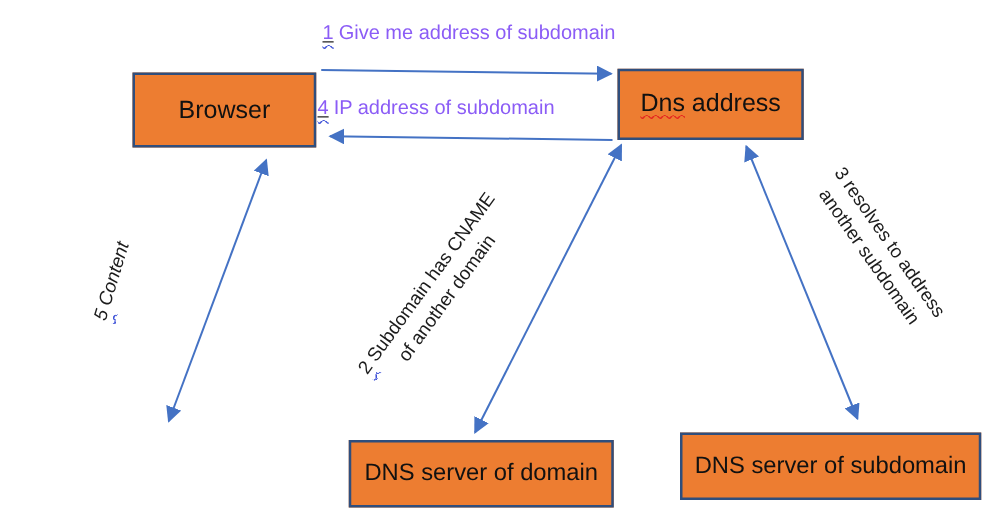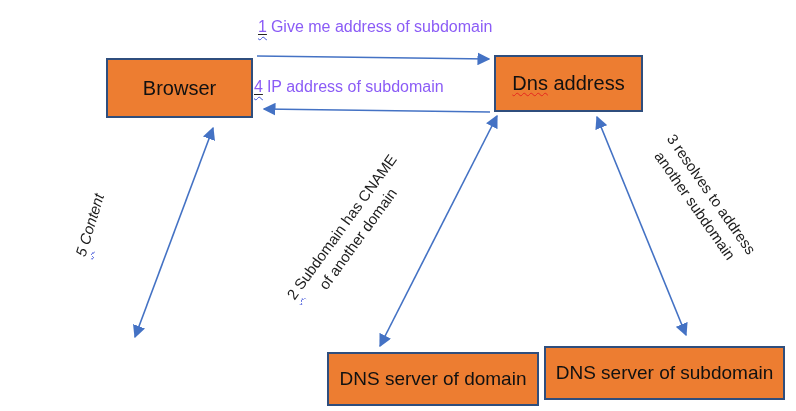--- a/index.html
+++ b/index.html
@@ -23,21 +23,21 @@
     position:absolute;box-sizing:border-box;
     background:var(--node-fill);border:2.5px solid var(--node-border);
     display:flex;align-items:center;justify-content:center;
     font-weight:normal;color:#111;text-align:center;
   }
   .node-lg{font-size:20px;}
   .node-sm{font-size:19px;}
   #node-browser      {left:106px;top:58px; width:147px;height:60px;}
   #node-dns-resolver {left:494px;top:55px; width:149px;height:57px;}
   #node-webserver    {left:35px; top:343px;width:150px;height:55px;}
-  #node-dns-domain   {left:279px;top:352px;width:212px;height:54px;margin-left:48px;}
+  #node-dns-domain   {left:279px;top:352px;width:212px;height:54px;}
   #node-dns-subdomain{left:520px;top:346px;width:241px;height:54px;margin-left:24px;}
   .edge-label{position:absolute;font-size:16px;line-height:20px;white-space:nowrap;color:#8b5cf6;}
   #label-step1{left:258px;top:17px;}
   #label-step4{left:254px;top:77px;}
   .rot-label{
     position:absolute;text-align:center;font-size:15px;line-height:20px;
     white-space:nowrap;color:#1c1c1c;
     transform:translate(-50%,-50%) rotate(var(--r));
   }
   #label-step2{left:350px;top:233px;--r:-54deg;}

